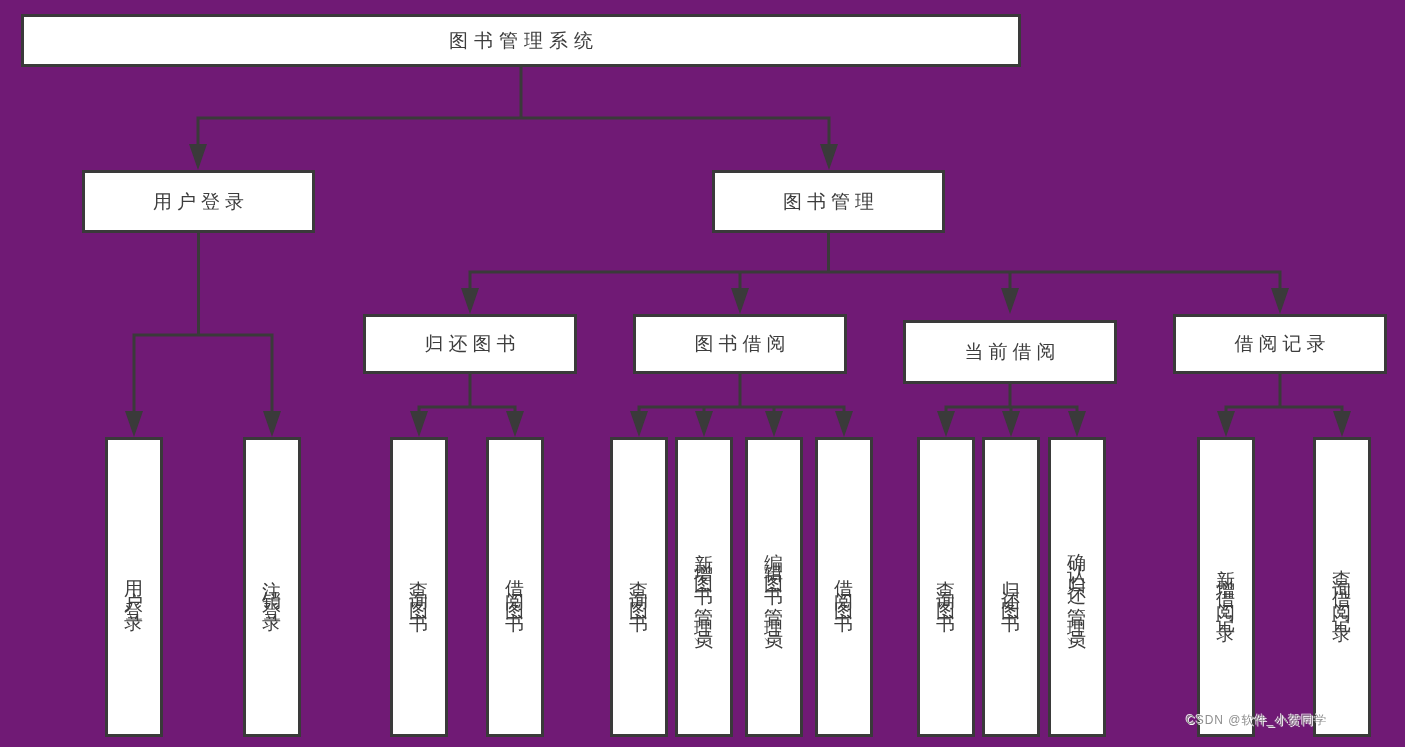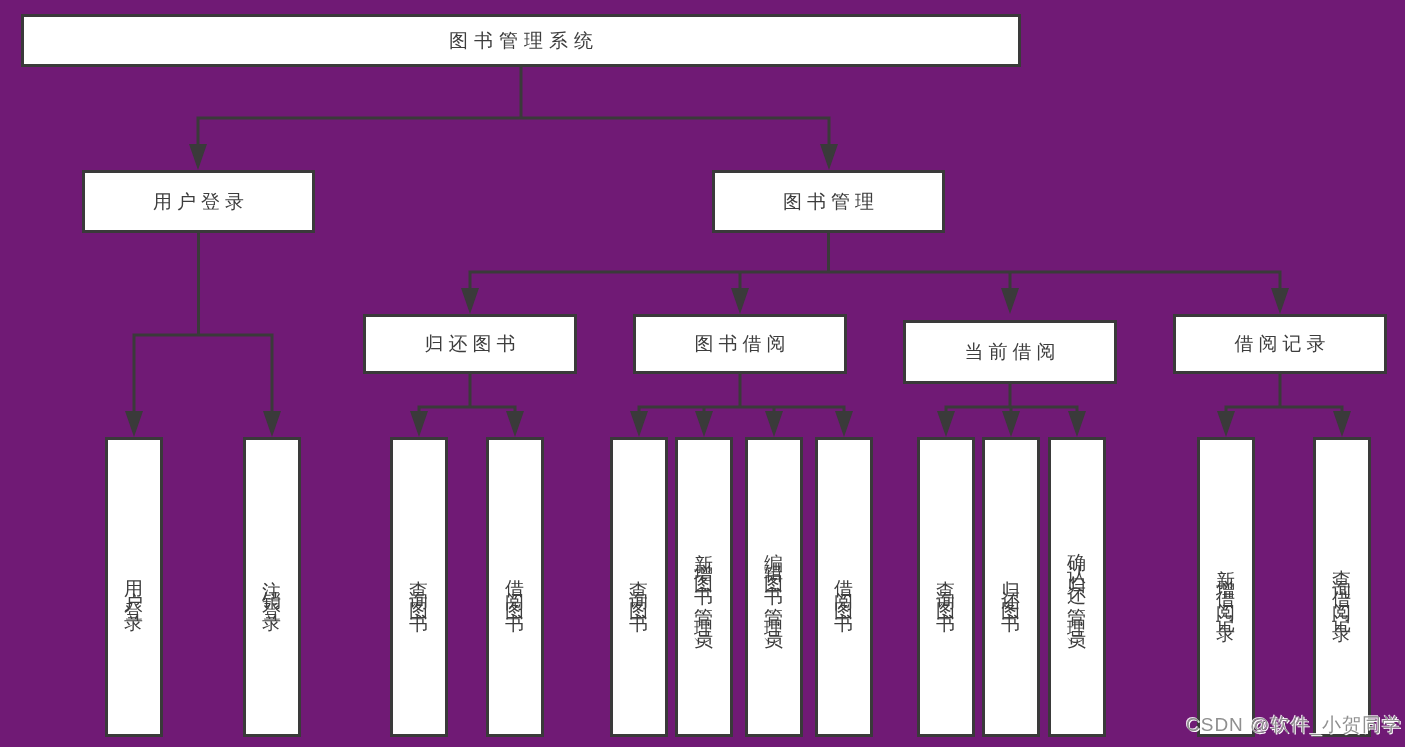--- a/index.html
+++ b/index.html
@@ -48,21 +48,21 @@
     font-size: 19px;
     line-height: 1;
     letter-spacing: 11px;
     color: #3d3d3d;
     white-space: nowrap;
   }
   .watermark {
     position: absolute;
     left: 1186px;
     top: 712px;
-    font-size: 19px;
+    font-size: 12px;
     color: #8f8f8f;
     text-shadow: 1px 1px 0 #ffffff, -1px -1px 0 rgba(255,255,255,0.85);
     letter-spacing: 1px;
     white-space: nowrap;
     z-index: 5;
   }
 </style>
 </head>
 <body>
 

